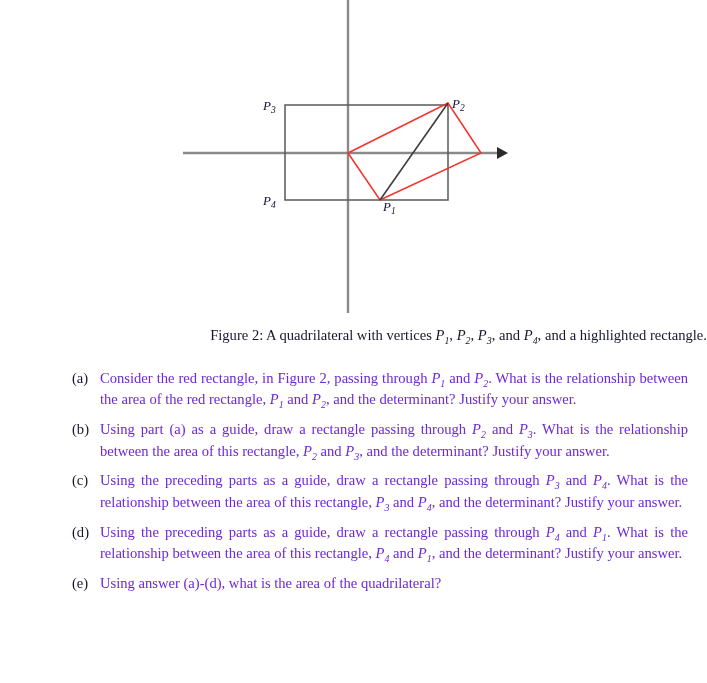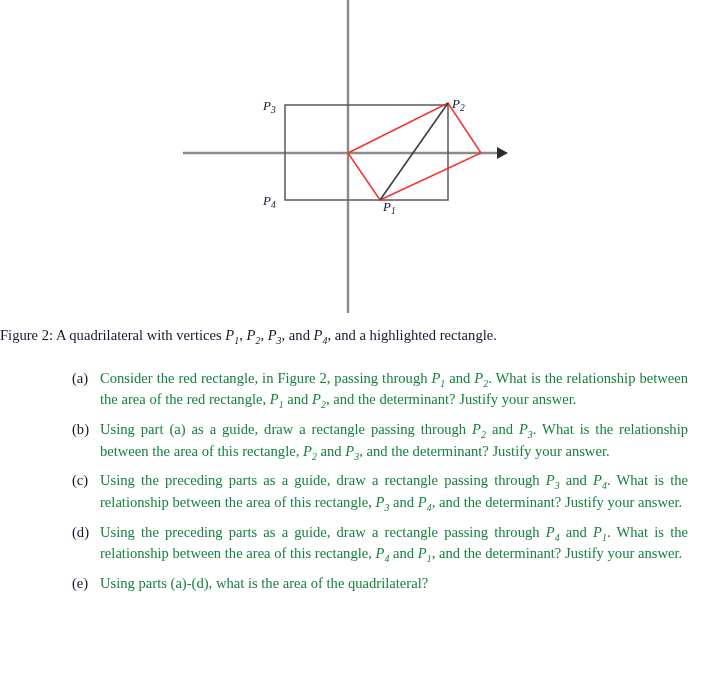--- a/index.html
+++ b/index.html
@@ -36,21 +36,21 @@
   .math-sub {
     font-size: 9.5px;
     font-style: italic;
   }
 
   #figure-caption {
     position: absolute;
     left: 0;
     top: 326px;
     width: 707px;
-    text-align: left;
+    text-align: right;
     font-size: 14.6px;
     line-height: 1.25;
     color: #16162e;
   }
   #figure-caption i { font-style: italic; }
   #figure-caption sub { font-size: 0.68em; font-style: italic; }
 
   #question-list {
     position: absolute;
     left: 72px;
@@ -69,21 +69,21 @@
     line-height: 1.355;
     text-align: left;
     color: #16162e;
   }
   .q-text {
     flex: 1 1 auto;
     font-size: 14.6px;
     line-height: 1.355;
     text-align: justify;
     text-justify: inter-word;
-    color: #15803d;
+    color: #6d28d9;
     hyphens: none;
   }
   .q-text i { font-style: italic; }
   .q-text sub { font-size: 0.68em; font-style: italic; }
   .q-item.last .q-text { text-align: left; }
 </style>
 </head>
 <body>
 
 <div id="figure-area">
@@ -127,15 +127,15 @@
     <div class="q-item">
       <div class="q-marker">(c)</div>
       <div class="q-text">Using the preceding parts as a guide, draw a rectangle passing through <i>P<sub>3</sub></i> and <i>P<sub>4</sub></i>. What is the relationship between the area of this rectangle, <i>P<sub>3</sub></i> and <i>P<sub>4</sub></i>, and the determinant? Justify your answer.</div>
     </div>
     <div class="q-item">
       <div class="q-marker">(d)</div>
       <div class="q-text">Using the preceding parts as a guide, draw a rectangle passing through <i>P<sub>4</sub></i> and <i>P<sub>1</sub></i>. What is the relationship between the area of this rectangle, <i>P<sub>4</sub></i> and <i>P<sub>1</sub></i>, and the determinant? Justify your answer.</div>
     </div>
     <div class="q-item last">
       <div class="q-marker">(e)</div>
-      <div class="q-text">Using parts (a)-(d), what is the area of the quadrilateral?</div>
+      <div class="q-text">Using answer (a)-(d), what is the area of the quadrilateral?</div>
     </div>
   </div>
 
 </body></html>

